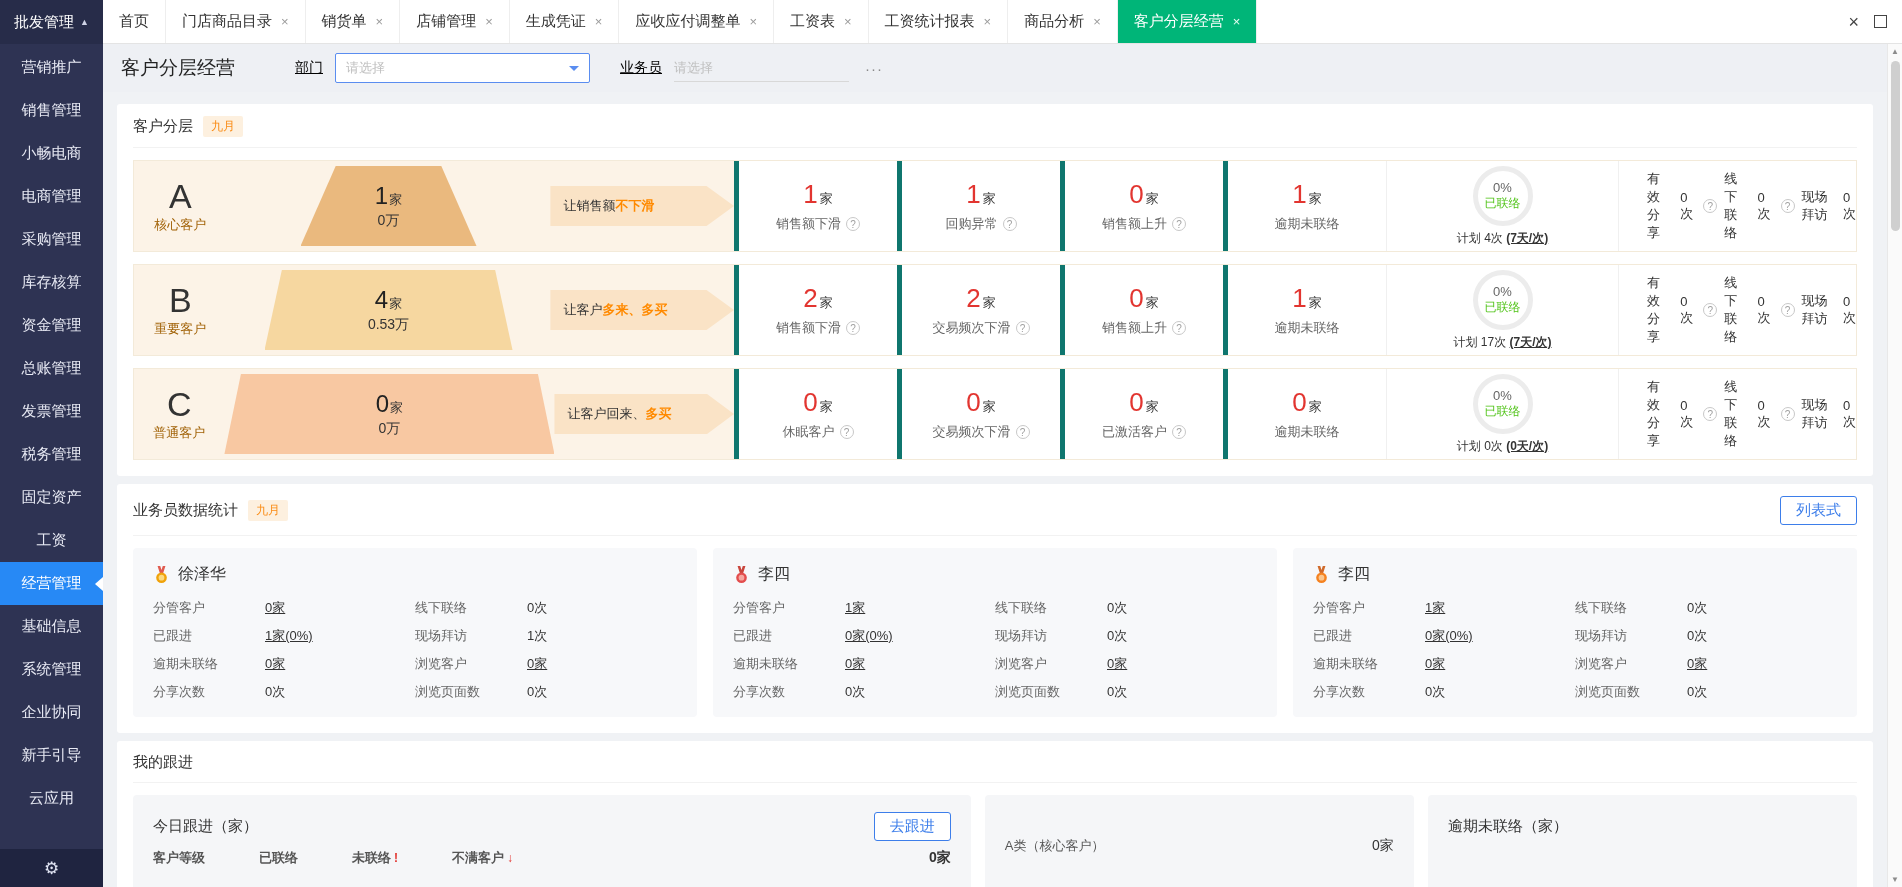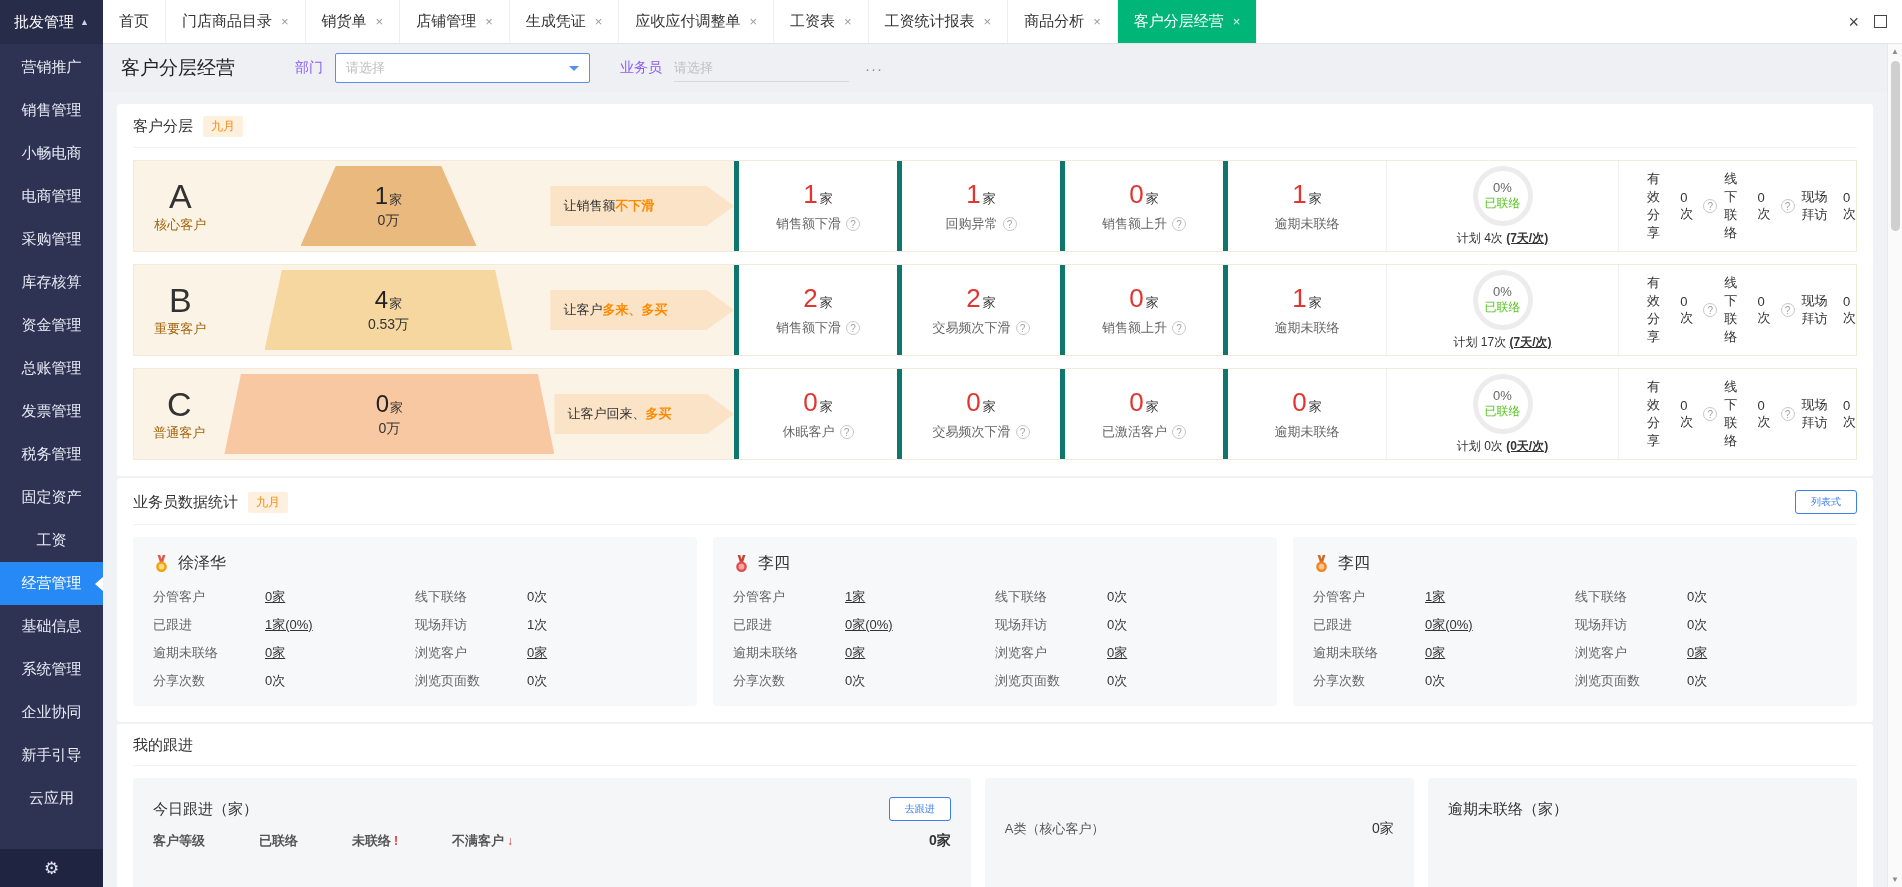--- a/index.html
+++ b/index.html
@@ -26,37 +26,37 @@
   .tabbar-right{margin-left:auto;display:flex;align-items:center;gap:15px;padding:0 15px;}
   .tb-close{font-size:18px;color:#444;cursor:pointer;line-height:1;}
   .tb-expand{width:13px;height:13px;border:1px solid #444;cursor:pointer;}
 
   .body-row{flex:1;display:flex;min-height:0;}
   .content-col{flex:1;display:flex;flex-direction:column;min-width:0;}
 
   
   .filterbar{height:48px;background:#eef0f4;display:flex;align-items:center;padding:0 18px;flex-shrink:0;}
   .page-title{font-size:19px;color:#222;margin-right:60px;}
-  .f-label{font-size:14px;color:#8b5cf6;margin-right:12px;}
+  .f-label{font-size:14px;color:#000000;margin-right:12px;text-decoration:underline;}
   .f-select{width:255px;height:30px;border:1px solid #5a8df0;border-radius:2px;background:#fff;display:flex;align-items:center;justify-content:space-between;padding:0 10px;cursor:pointer;}
   .f-select .ph{font-size:13px;color:#bfbfbf;}
   .chev{width:0;height:0;border:5px solid transparent;border-top-color:#5a8df0;margin-top:5px;}
   .f-label2{margin-left:30px;}
   .f-input{width:175px;height:28px;border:none;border-bottom:1px solid #d8d8d8;background:transparent;font-size:13px;color:#333;outline:none;}
   .f-input::placeholder{color:#bfbfbf;}
   .f-more{color:#8a8a8a;font-size:15px;letter-spacing:1px;margin-left:16px;cursor:pointer;}
 
   
-  .content{flex:1;overflow:hidden;padding:12px 14px;display:flex;flex-direction:column;gap:2px;background:#f0f2f5;}
+  .content{flex:1;overflow:hidden;padding:12px 14px;display:flex;flex-direction:column;gap:8px;background:#f0f2f5;}
   .card{background:#fff;border-radius:3px;padding:12px 16px 16px;}
   .sec-head{display:flex;align-items:center;gap:10px;padding-bottom:10px;border-bottom:1px solid #f2f2f2;margin-bottom:12px;}
   .sec-title{font-size:15px;color:#333;}
   .badge{font-size:12px;color:#fa8c16;background:#fdf0df;border-radius:2px;padding:2px 8px;}
   .spacer{flex:1;}
-  .btn-outline{font-size:10px;color:#3d7eea;border:1px solid #3d7eea;background:#fff;border-radius:3px;padding:4px 15px;cursor:pointer;}
+  .btn-outline{font-size:15px;color:#3d7eea;border:1px solid #3d7eea;background:#fff;border-radius:3px;padding:4px 15px;cursor:pointer;}
 
   
   .tier-row{display:flex;align-items:stretch;border:1px solid #f3ead9;margin-bottom:12px;height:92px;background:#fff;}
   .tier-left{width:600px;background:#fcf3e7;display:flex;align-items:center;flex-shrink:0;}
   .tid{width:95px;text-align:center;}
   .tier-letter{font-size:34px;color:#333;line-height:1;}
   .tier-label{font-size:13px;color:#a16207;margin-top:3px;}
   .funnel-col{width:332px;display:flex;justify-content:center;align-items:center;height:100%;}
   .trap{height:80px;display:flex;flex-direction:column;align-items:center;justify-content:center;}
   .trap-0{width:176px;clip-path:polygon(20% 0,80% 0,100% 100%,0 100%);background:#eab97e;}

